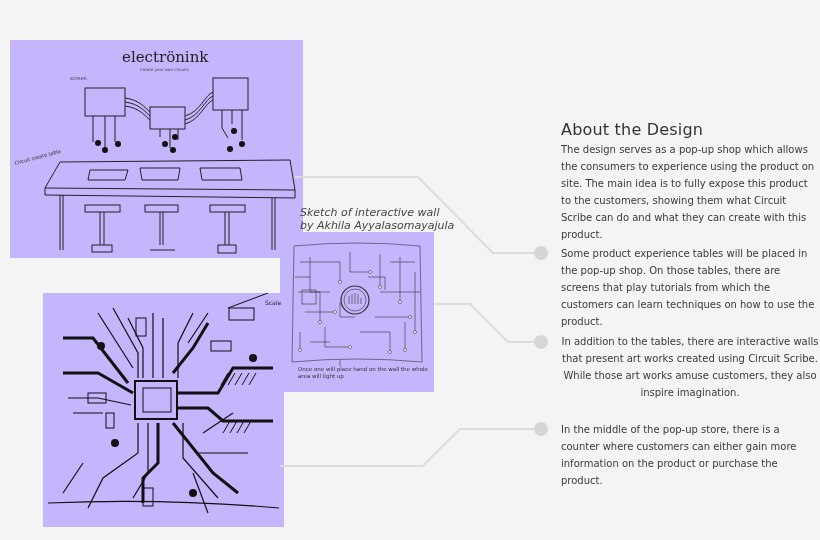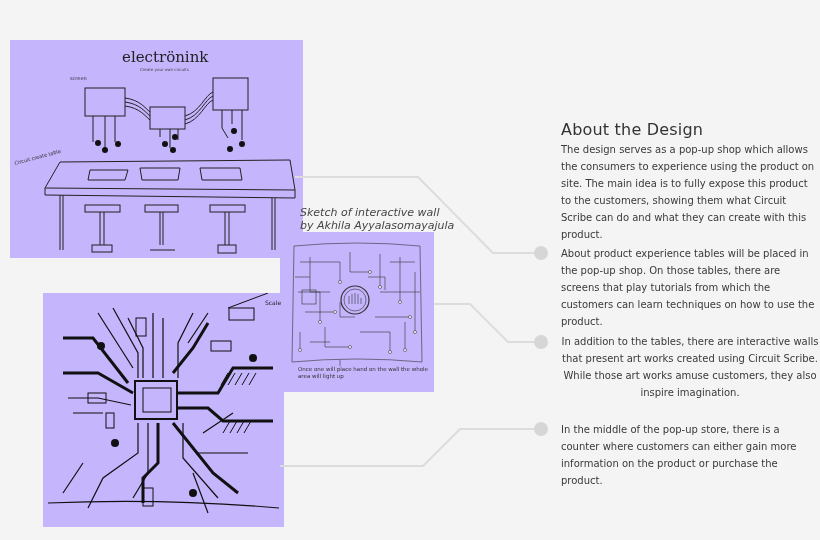--- a/index.html
+++ b/index.html
@@ -154,15 +154,15 @@
   </g>
   <g fill="#d6d6d6">
     <circle cx="541" cy="253" r="7"></circle>
     <circle cx="541" cy="342" r="7"></circle>
     <circle cx="541" cy="429" r="7"></circle>
   </g>
 </svg>
 
 <div class="title">About the Design</div>
 <div class="text-block" id="p0">The design serves as a pop-up shop which allows the consumers to experience using the product on site. The main idea is to fully expose this product to the customers, showing them what Circuit Scribe can do and what they can create with this product.</div>
-<div class="text-block" id="p1">About product experience tables will be placed in the pop-up shop. On those tables, there are screens that play tutorials from which the customers can learn techniques on how to use the product.</div>
+<div class="text-block" id="p1">Some product experience tables will be placed in the pop-up shop. On those tables, there are screens that play tutorials from which the customers can learn techniques on how to use the product.</div>
 <div class="text-block" id="p2">In addition to the tables, there are interactive walls that present art works created using Circuit Scribe. While those art works amuse customers, they also inspire imagination.</div>
 <div class="text-block" id="p3">In the middle of the pop-up store, there is a counter where customers can either gain more information on the product or purchase the product.</div>
 
 </body></html>

